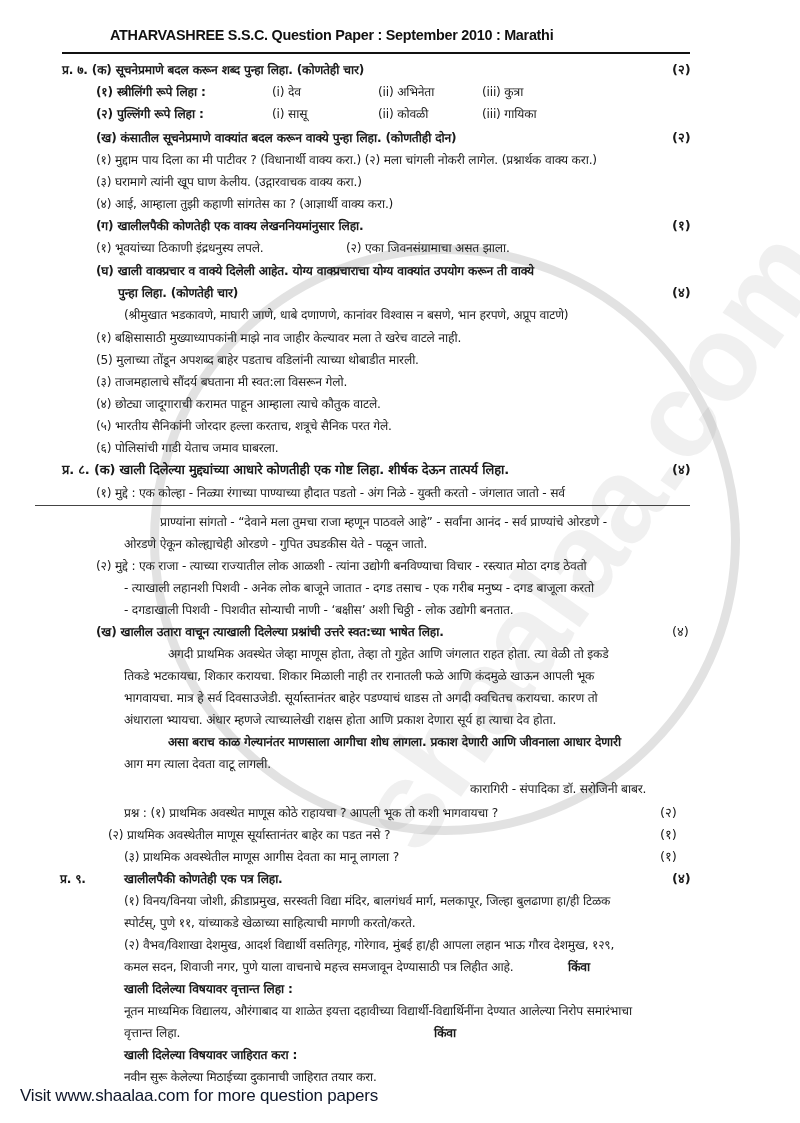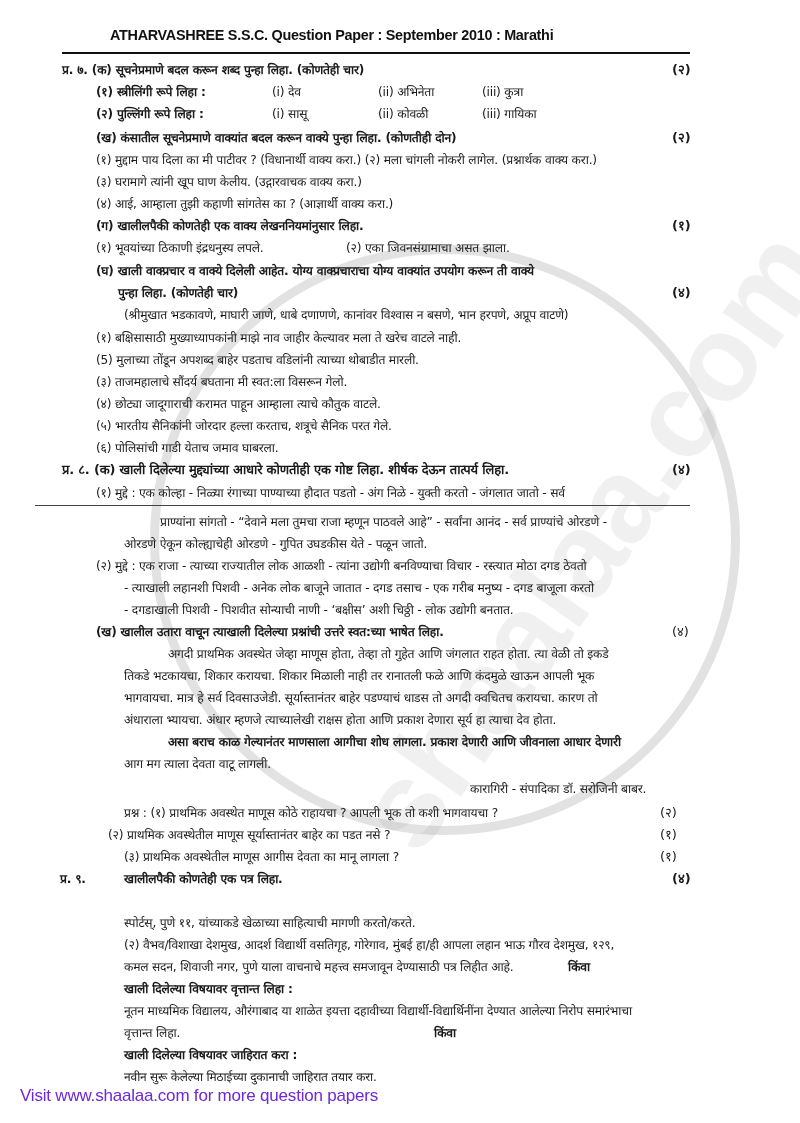--- a/index.html
+++ b/index.html
@@ -26,21 +26,21 @@
       font-size: 12.2px; line-height: 16px; letter-spacing: -0.2px;
     }
     .b { font-weight: bold; }
     .marks {
       position: absolute; white-space: nowrap;
       font-size: 13px; line-height: 16px; font-weight: bold;
     }
     .marks.n { font-weight: normal; }
     .footer {
       position: absolute; left: 20px; top: 1086px;
-      font-family: "Liberation Sans", sans-serif; font-size: 17px; color: #6d28d9;
+      font-family: "Liberation Sans", sans-serif; font-size: 17px; color: #0f172a;
       letter-spacing: -0.2px;
     }
     .watermark-circle {
       position: absolute; left: 150px; top: 245px; width: 590px; height: 590px;
       border-radius: 50%; border: 9px solid rgba(150,150,150,0.28);
       box-sizing: border-box; pointer-events: none;
       clip-path: polygon(0 0, 100% 0, 100% 100%, 0 100%);
     }
     .watermark-text {
       position: absolute; left: 230px; top: 470px;
@@ -121,20 +121,21 @@
   <div class="marks n" style="left:660px;top:805px;">(२)</div>
   <div class="line" style="left:108px;top:827px;">(२) प्राथमिक अवस्थेतील माणूस सूर्यास्तानंतर बाहेर का पडत नसे ?</div>
   <div class="marks n" style="left:660px;top:827px;">(१)</div>
   <div class="line" style="left:124px;top:849px;">(३) प्राथमिक अवस्थेतील माणूस आगीस देवता का मानू लागला ?</div>
   <div class="marks n" style="left:660px;top:849px;">(१)</div>
 
   <div class="line b" style="left:60px;top:871px;">प्र. ९.</div>
   <div class="line b" style="left:124px;top:871px;">खालीलपैकी कोणतेही एक पत्र लिहा.</div>
   <div class="marks" style="left:672px;top:871px;">(४)</div>
 
+  <div class="line" style="left:124px;top:893px;">(१) विनय/विनया जोशी, क्रीडाप्रमुख, सरस्वती विद्या मंदिर, बालगंधर्व मार्ग, मलकापूर, जिल्हा बुलढाणा हा/ही टिळक</div>
   <div class="line" style="left:124px;top:915px;">स्पोर्टस्, पुणे ११, यांच्याकडे खेळाच्या साहित्याची मागणी करतो/करते.</div>
   <div class="line" style="left:124px;top:937px;">(२) वैभव/विशाखा देशमुख, आदर्श विद्यार्थी वसतिगृह, गोरेगाव, मुंबई हा/ही आपला लहान भाऊ गौरव देशमुख, १२९,</div>
   <div class="line" style="left:124px;top:959px;">कमल सदन, शिवाजी नगर, पुणे याला वाचनाचे महत्त्व समजावून देण्यासाठी पत्र लिहीत आहे.</div>
   <div class="line b" style="left:568px;top:959px;">किंवा</div>
 
   <div class="line b" style="left:124px;top:981px;">खाली दिलेल्या विषयावर वृत्तान्त लिहा :</div>
   <div class="line" style="left:124px;top:1003px;">नूतन माध्यमिक विद्यालय, औरंगाबाद या शाळेत इयत्ता दहावीच्या विद्यार्थी-विद्यार्थिनींना देण्यात आलेल्या निरोप समारंभाचा</div>
   <div class="line" style="left:124px;top:1025px;">वृत्तान्त लिहा.</div>
   <div class="line b" style="left:434px;top:1025px;">किंवा</div>
 

